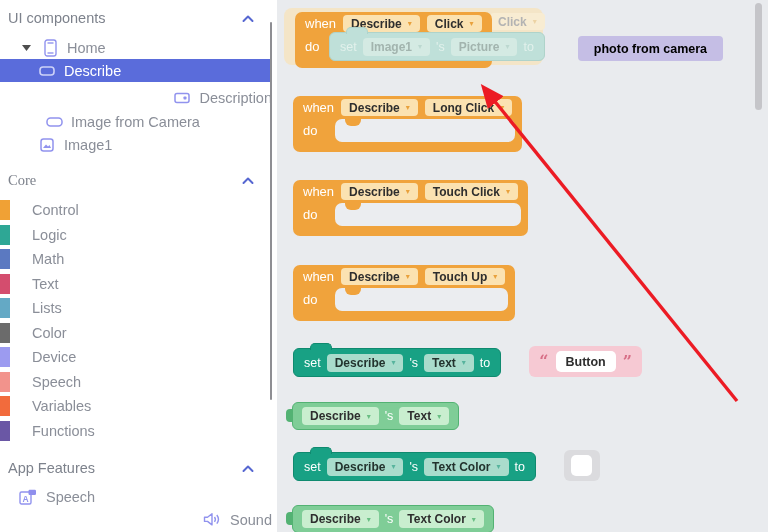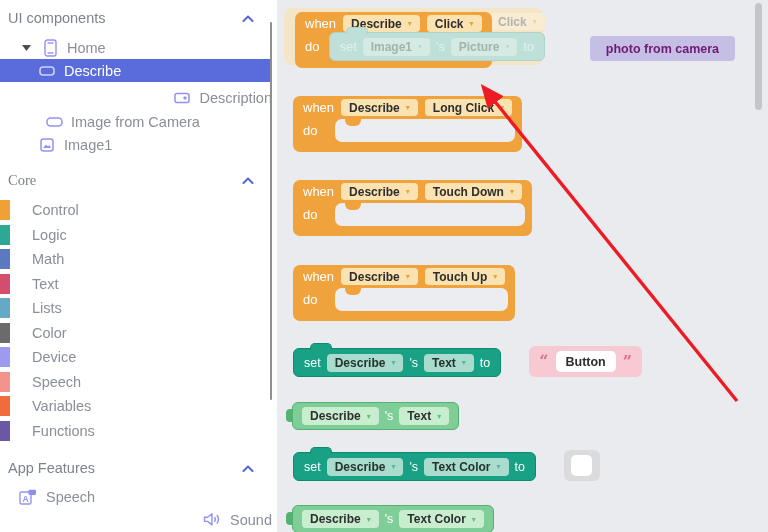--- a/index.html
+++ b/index.html
@@ -60,21 +60,21 @@
              gap:6px;padding:0 8px;font-size:12px;font-weight:700;color:#23332e;cursor:pointer;}
   .chip-teal .tri{font-size:8px;color:#57b49d;font-weight:400;}
 
   
   .setrow.faded .setb{background:#bfe0d9;border-color:#afd3ca;}
   .setrow.faded .setb::before{background:#bfe0d9;border-color:#afd3ca;}
   .setrow.faded .kw{color:#e2f1ec;}
   .setrow.faded .chip-teal{background:#d4eae3;color:#a2b4ae;}
   .setrow.faded .chip-teal .tri{color:#bcd8d0;}
   .purpleb{background:#c5bee5;border-radius:4px;height:25px;display:inline-flex;align-items:center;
-           padding:0 16px;margin-left:20px;font-size:12.5px;font-weight:700;color:#701a75;white-space:nowrap;}
+           padding:0 16px;margin-left:8px;font-size:12.5px;font-weight:700;color:#000000;white-space:nowrap;}
 
   
   .pinkb{display:inline-flex;align-items:center;gap:7px;background:#f6c9d3;border-radius:6px;
          height:31px;padding:0 10px;margin-left:3px;}
   .q{color:#d76e86;font-weight:700;font-size:16px;font-family:"DejaVu Serif",serif;line-height:1;}
   .pink-field{background:#fff;border-radius:5px;height:21px;display:inline-flex;align-items:center;
               padding:0 10px;font-size:12.5px;font-weight:700;color:#2e2e2e;}
 
   
   .swatchb{display:inline-flex;align-items:center;justify-content:center;background:#dbdbde;
@@ -315,21 +315,21 @@
     </div>
 
     <div class="ev" style="left:16px;top:180px;">
       <div class="ev-top">
         <span class="kw">when</span>
         <span class="chip">
             <span>Describe</span>
             <span class="tri">▾</span>
           </span>
         <span class="chip">
-            <span>Touch Down</span>
+            <span>Touch Click</span>
             <span class="tri">▾</span>
           </span>
       </div>
       <div class="ev-mid">
         <div class="ev-left">
             <span class="kw">do</span>
           </div>
         <div class="ev-slot"></div>
       </div>
       <div class="ev-bottom"></div>

